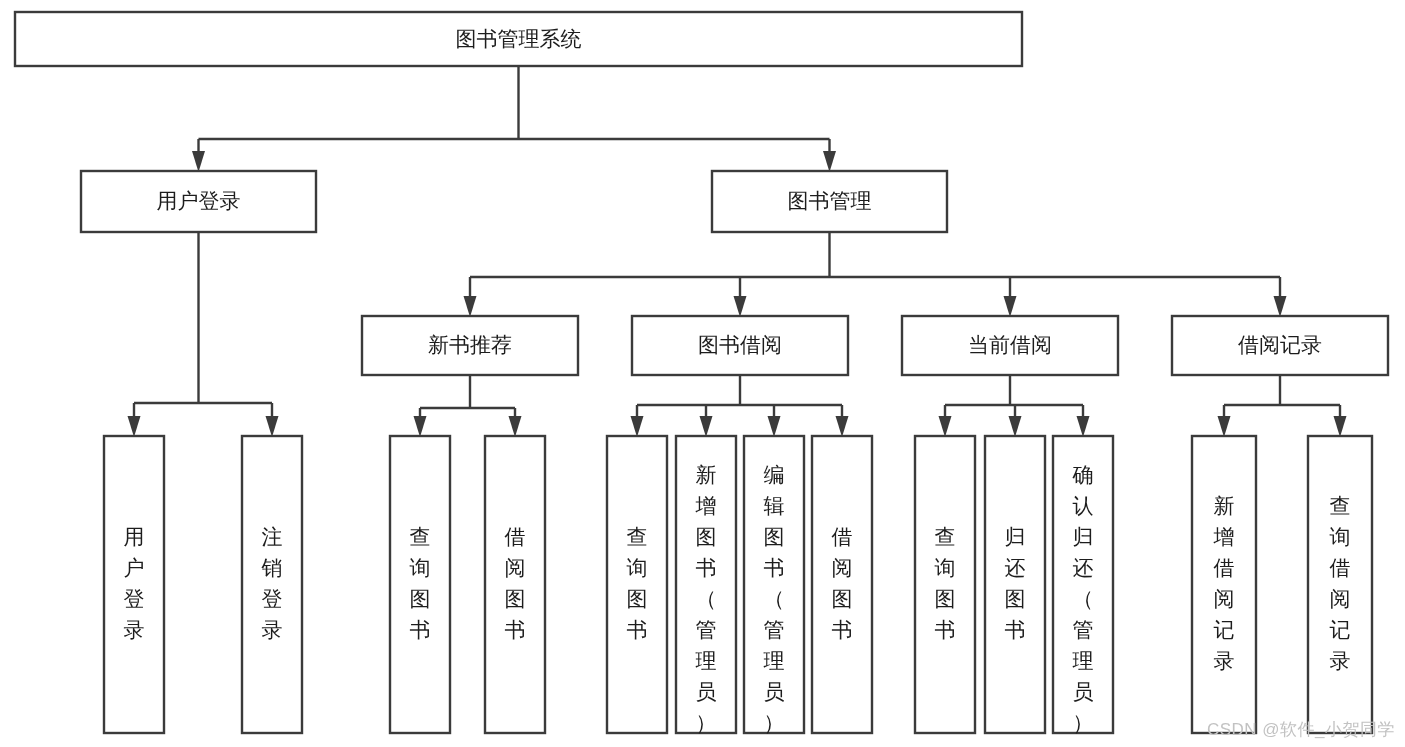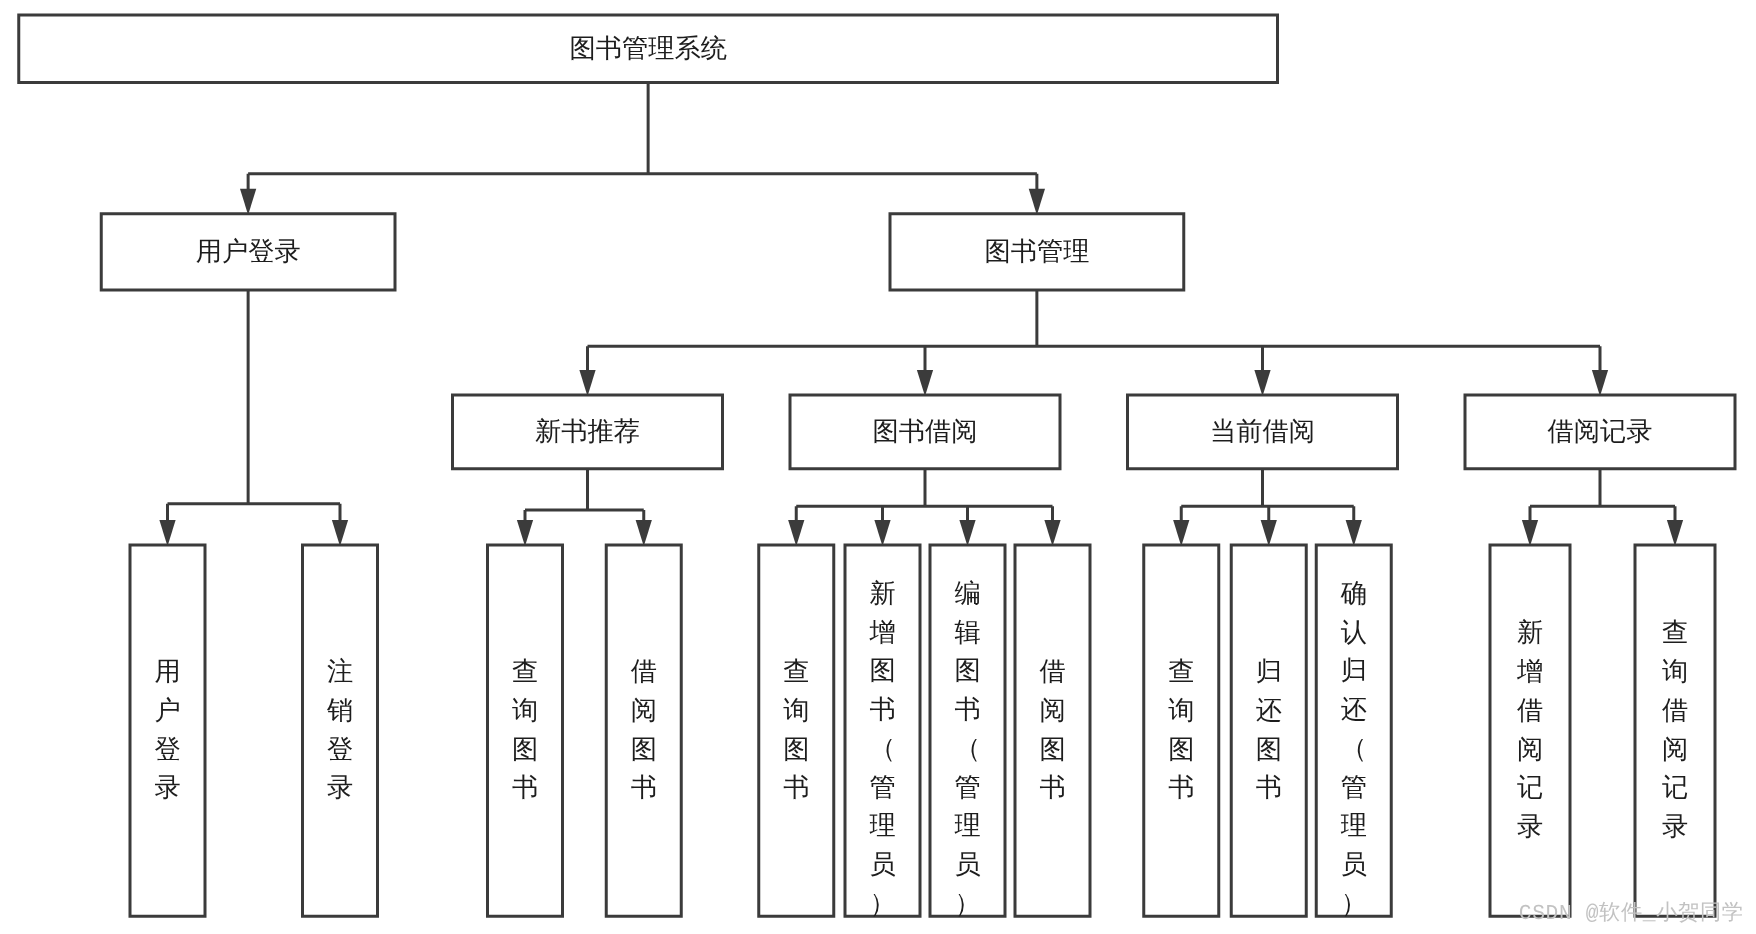--- a/index.html
+++ b/index.html
@@ -56,21 +56,21 @@
     font-size: 21px;
     fill: #1d1d1d;
     text-anchor: middle;
     dominant-baseline: middle;
     white-space: pre;
   }
   .watermark-text {
     position: absolute;
     right: 10px;
     bottom: 6px;
-    font-family: Liberation Mono, monospace;
+    font-family: Liberation Sans, sans-serif;
     font-size: 17px;
     color: #c2c2c2;
     letter-spacing: 0.5px;
     user-select: none;
     pointer-events: none;
     white-space: nowrap;
   }
 </style>
 </head>
 <body>

